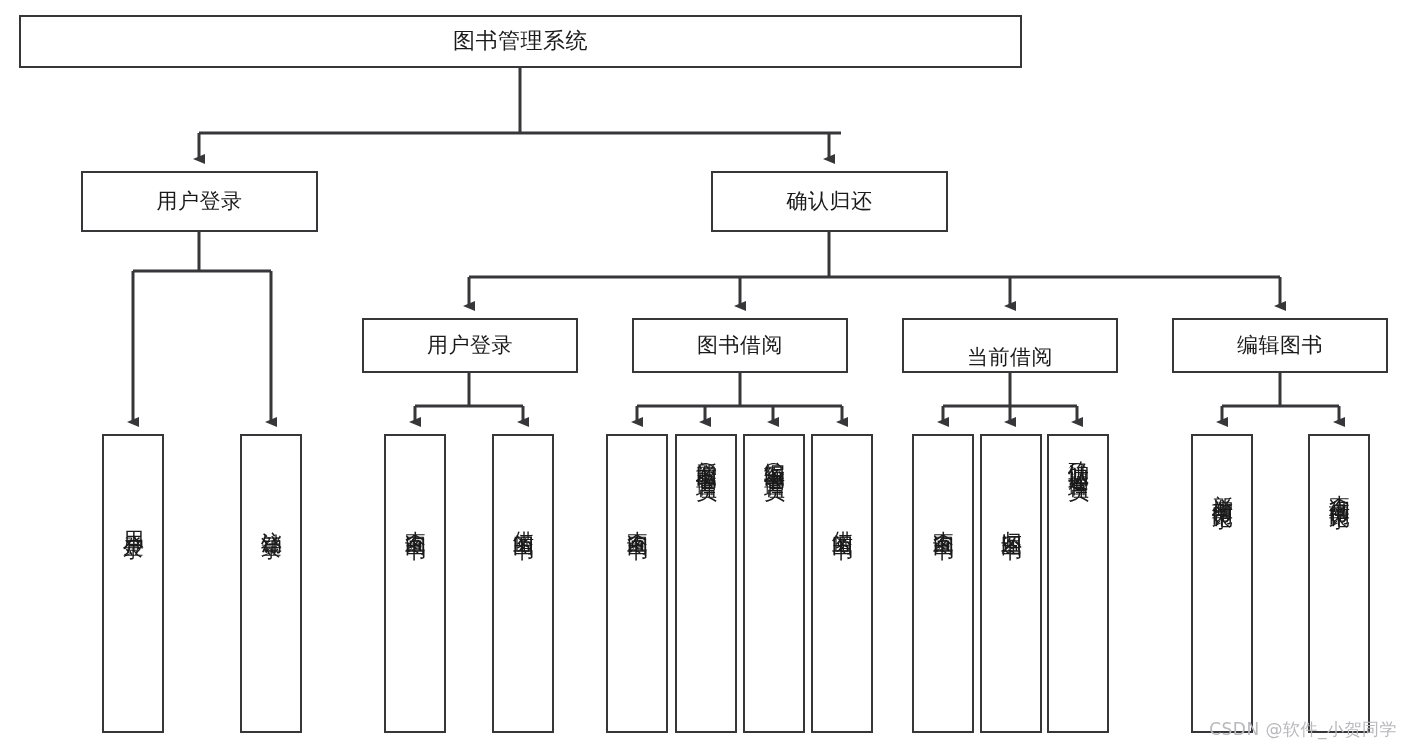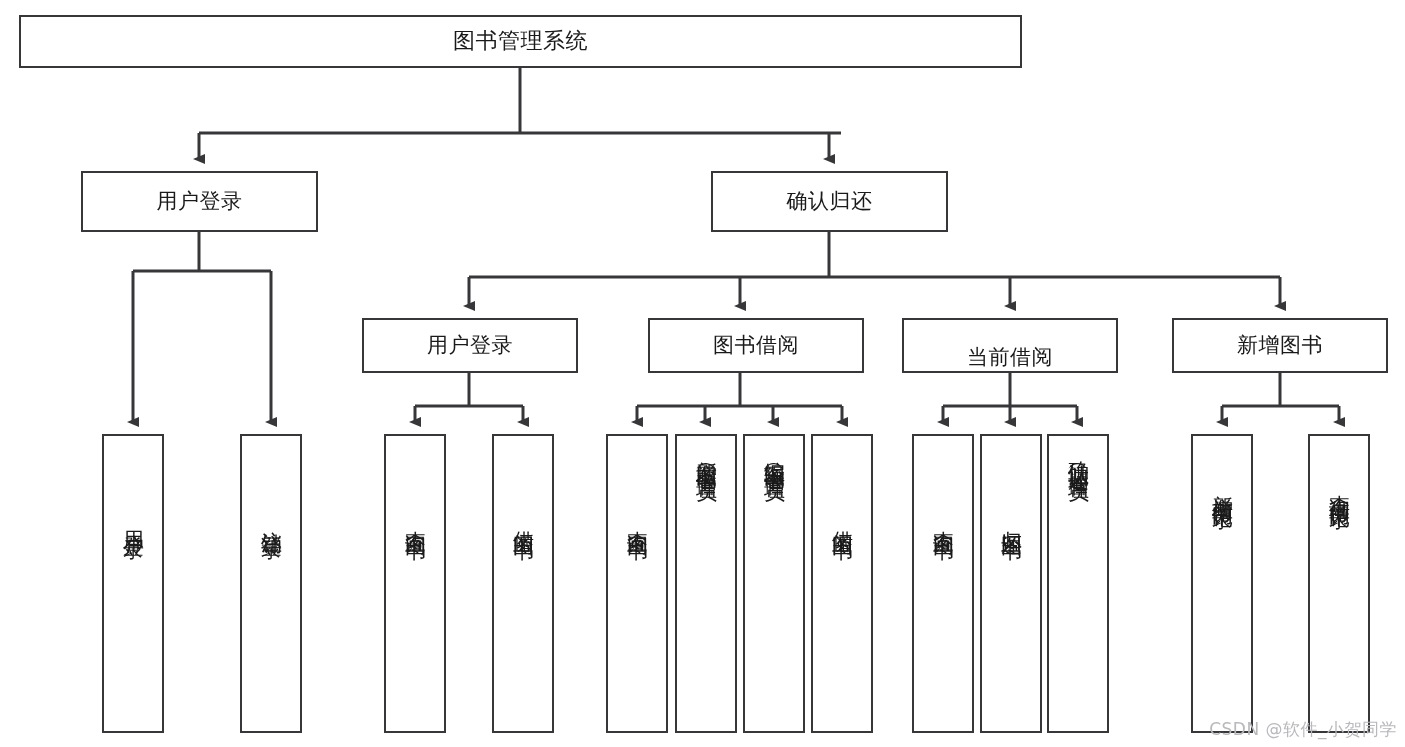--- a/index.html
+++ b/index.html
@@ -122,28 +122,28 @@
   <div class="node horiz" style="left:81px;top:171px;width:237px;height:61px;">
     <span class="lbl">用户登录</span>
   </div>
   <div class="node horiz" style="left:711px;top:171px;width:237px;height:61px;">
     <span class="lbl">确认归还</span>
   </div>
 
   <div class="node horiz" style="left:362px;top:318px;width:216px;height:55px;">
     <span class="lbl">用户登录</span>
   </div>
-  <div class="node horiz" style="left:632px;top:318px;width:216px;height:55px;margin-left:16px;">
+  <div class="node horiz" style="left:632px;top:318px;width:216px;height:55px;">
     <span class="lbl">图书借阅</span>
   </div>
   <div class="node horiz" style="left:902px;top:318px;width:216px;height:55px;align-items:flex-end;">
     <span class="lbl">当前借阅</span>
   </div>
   <div class="node horiz" style="left:1172px;top:318px;width:216px;height:55px;">
-    <span class="lbl">新增图书</span>
+    <span class="lbl">编辑图书</span>
   </div>
 
   <div class="node vert" style="left:102px;top:434px;width:62px;height:299px;padding-top:78px;">
     <span class="lbl">用户登录</span>
   </div>
   <div class="node vert" style="left:240px;top:434px;width:62px;height:299px;padding-top:78px;">
     <span class="lbl">注销登录</span>
   </div>
 
   <div class="node vert" style="left:384px;top:434px;width:62px;height:299px;padding-top:78px;">

